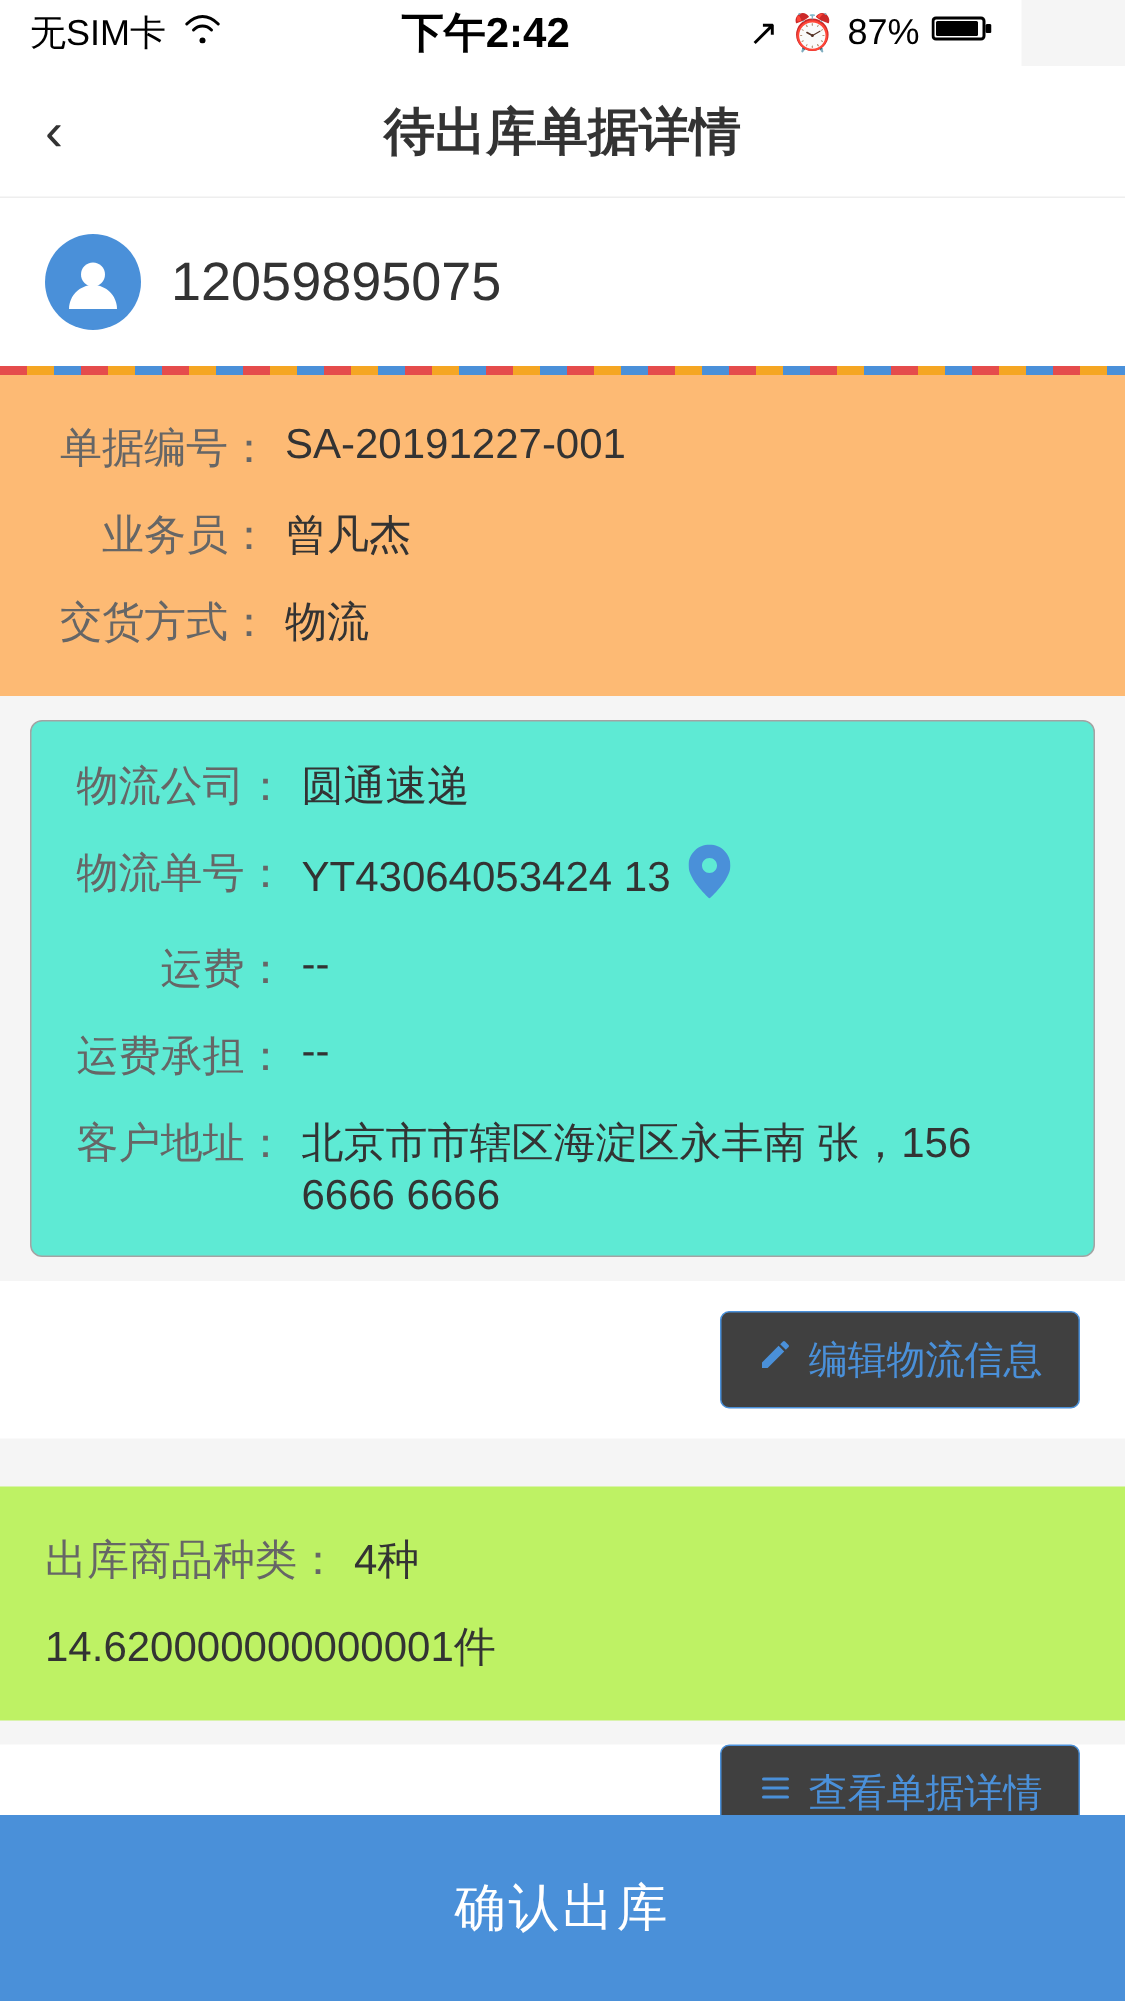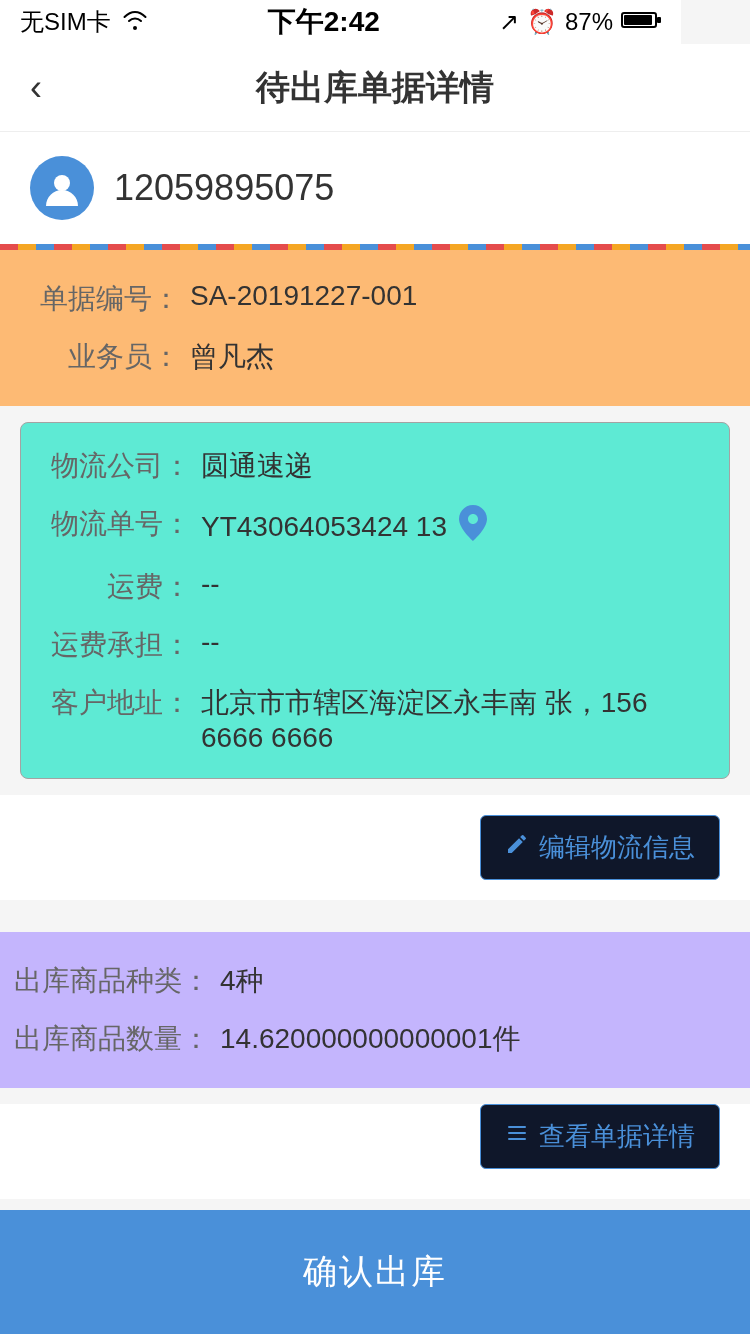--- a/index.html
+++ b/index.html
@@ -161,38 +161,38 @@
       padding: 20px 30px;
       background: #fff;
       margin-bottom: 16px;
     }
     .btn-outline {
       border: 1px solid #4a90d9;
       border-radius: 6px;
       padding: 14px 24px;
       color: #4a90d9;
       font-size: 26px;
-      background: #0f172a;
+      background: #404040;
       display: flex;
       align-items: center;
       gap: 10px;
       cursor: pointer;
     }
 
     
     .section-divider {
       width: 750px;
       height: 16px;
       background: #f5f5f5;
     }
 
     
     .product-summary {
-      background: #c4b5fd;
-      padding: 30px 14px;
+      background: #bef264;
+      padding: 30px 30px;
       margin-bottom: 16px;
     }
 
     
     .view-detail-btn {
       display: flex;
       justify-content: flex-end;
       padding: 0 30px 30px;
       background: #fff;
     }
@@ -272,20 +272,24 @@
 
 <div class="info-section">
   <div class="info-row">
     <span class="info-label">单据编号：</span>
     <span class="info-value">SA-20191227-001</span>
   </div>
   <div class="info-row">
     <span class="info-label">业务员：</span>
     <span class="info-value">曾凡杰</span>
   </div>
+  <div class="info-row">
+    <span class="info-label">交货方式：</span>
+    <span class="info-value">物流</span>
+  </div>
 </div>
 
 <div class="logistics-box">
   <div class="logistics-row">
     <span class="logistics-label">物流公司：</span>
     <span class="logistics-value">圆通速递</span>
   </div>
   <div class="logistics-row">
     <span class="logistics-label">物流单号：</span>
     <span class="logistics-value">
@@ -323,21 +327,20 @@
 </div>
 
 <div class="section-divider"></div>
 
 <div class="product-summary">
   <div class="info-row">
     <span class="info-label">出库商品种类：</span>
     <span class="info-value">4种</span>
   </div>
   <div class="info-row">
-    <span class="info-label">出库商品数量：</span>
     <span class="info-value">14.620000000000001件</span>
   </div>
 </div>
 
 <div class="view-detail-btn">
   <button class="btn-outline">
     <span>
       <svg width="24" height="24" viewBox="0 0 24 24" fill="none">
         <rect x="3" y="5" width="18" height="2" rx="1" fill="#4a90d9"></rect>
         <rect x="3" y="11" width="18" height="2" rx="1" fill="#4a90d9"></rect>

